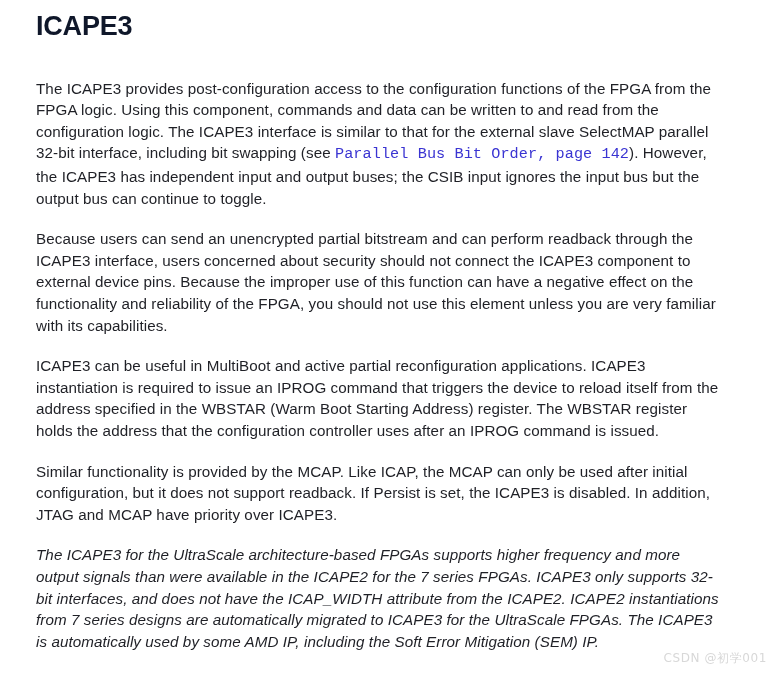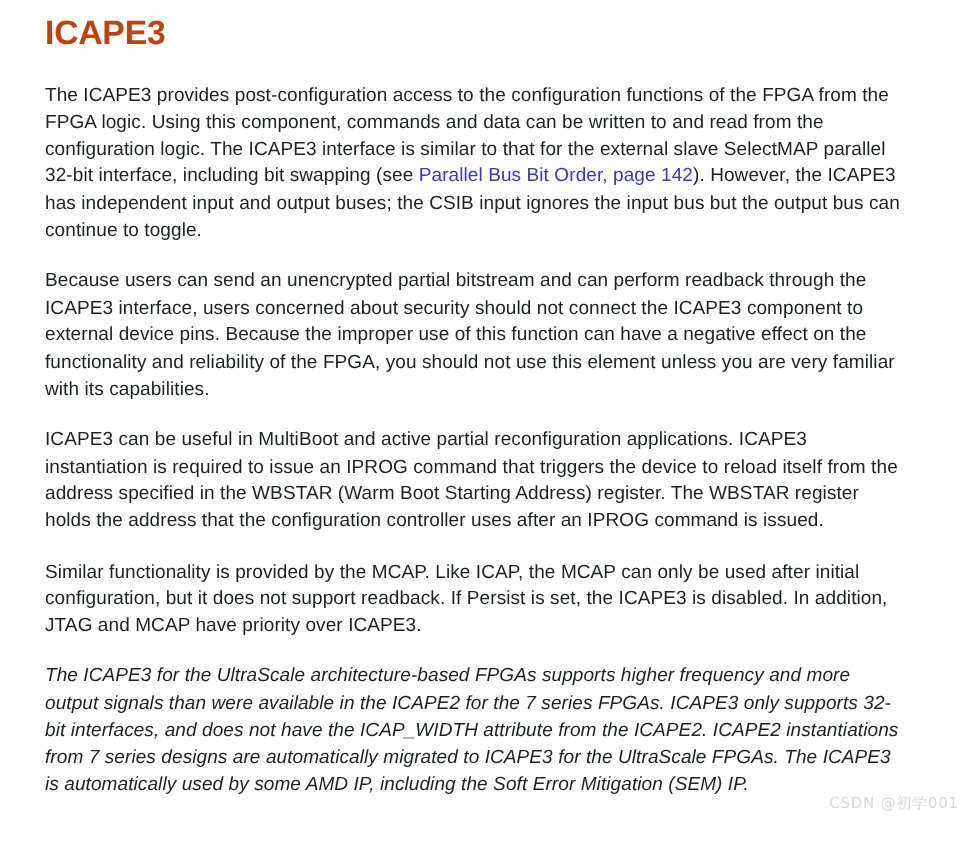--- a/index.html
+++ b/index.html
@@ -22,22 +22,22 @@
     width: 783px;
     height: 679px;
     box-sizing: border-box;
     padding: 12px 60px 0 36px;
   }
 
   .doc-title {
     font-size: 27px;
     font-weight: bold;
     letter-spacing: -0.2px;
-    color: #c2410c;
-    margin: 0 0 24px 0;
+    color: #0f172a;
+    margin: 0 0 36px 0;
     line-height: 1.1;
   }
 
   .para {
     font-size: 15.2px;
     line-height: 21.6px;
     color: #1f2026;
     margin: 0 0 19px 0;
     text-align: left;
     letter-spacing: 0.005em;
@@ -45,26 +45,27 @@
   }
 
   .para:last-of-type {
     margin-bottom: 0;
     font-style: italic;
   }
 
   .doc-link {
     color: #3a34d2;
     text-decoration: none;
+    font-family: Liberation Mono, monospace;
   }
 
   .watermark {
     position: absolute;
     right: 16px;
-    bottom: 28px;
+    bottom: 12px;
     font-size: 12px;
     color: #d8d8d8;
     letter-spacing: 0.6px;
     white-space: nowrap;
     user-select: none;
     font-family: "DejaVu Sans", "Liberation Sans", sans-serif;
   }
 </style>
 </head>
 <body>

